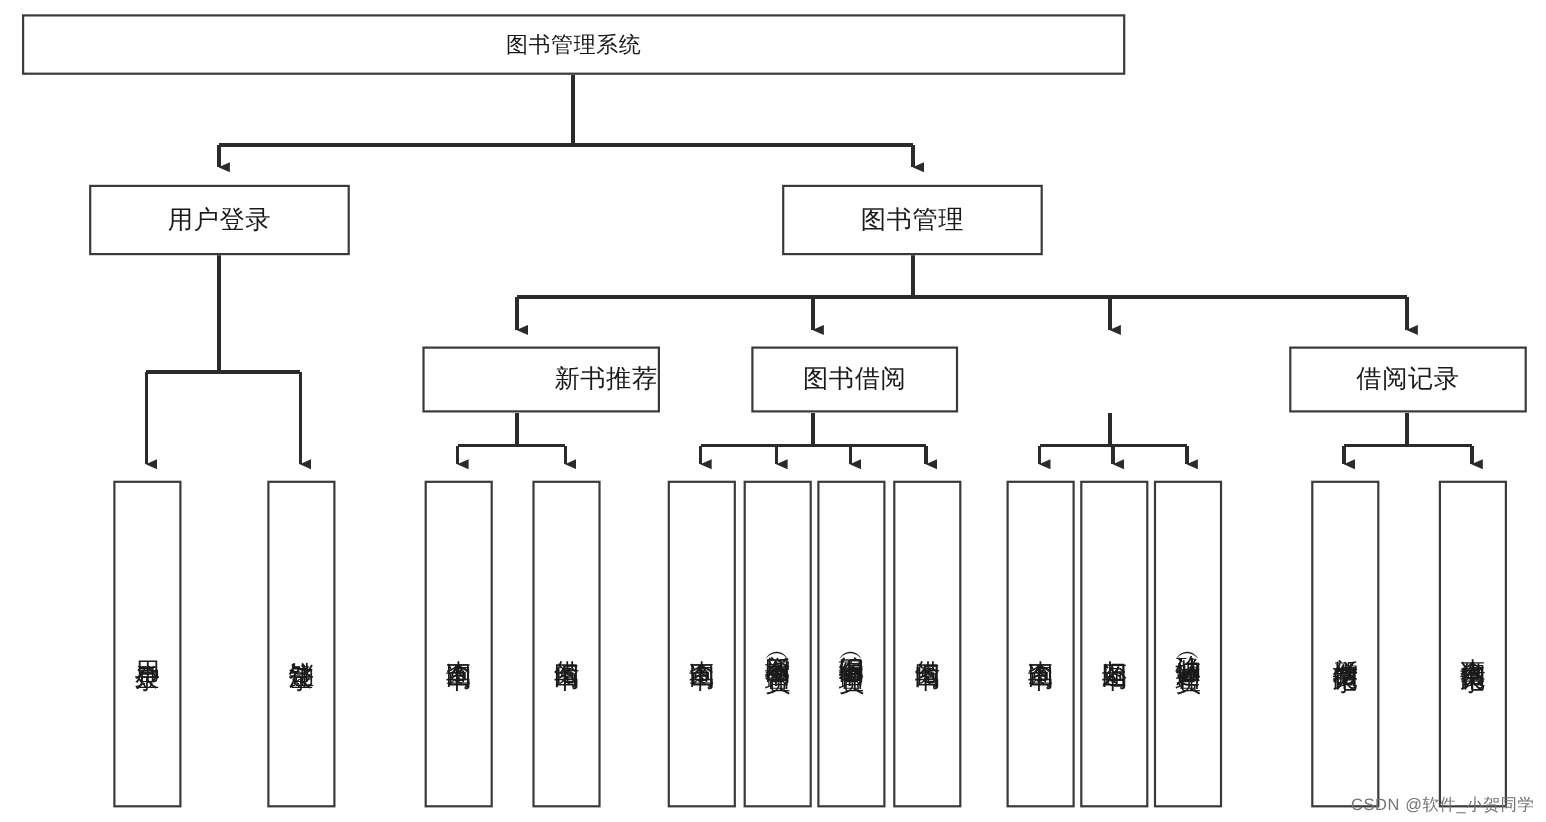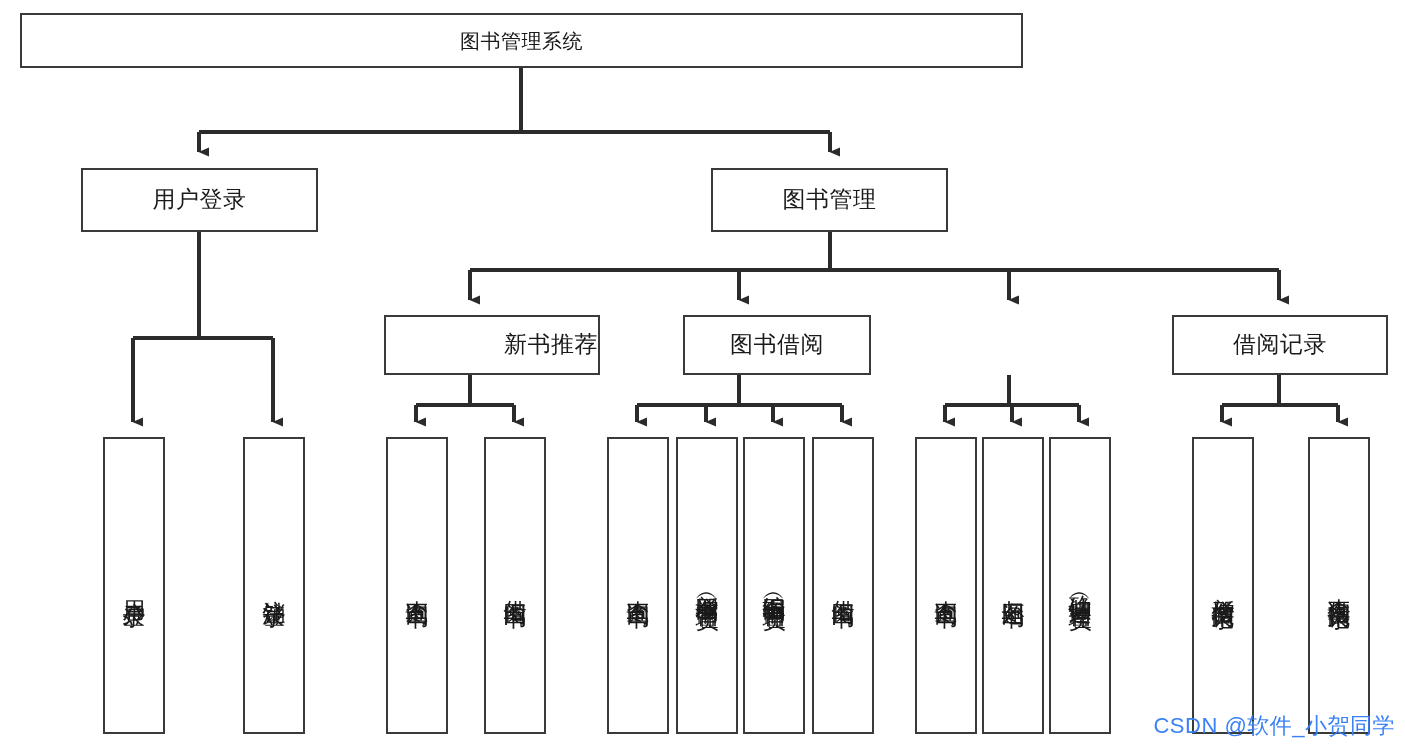--- a/index.html
+++ b/index.html
@@ -61,22 +61,22 @@
     font-size: 23px;
     line-height: 1.18;
     letter-spacing: 2px;
     white-space: nowrap;
     max-height: 280px;
   }
   .watermark {
     position: absolute;
     right: 10px;
     bottom: 6px;
-    font-size: 22px;
-    color: #3b82f6;
+    font-size: 15px;
+    color: #737373;
     white-space: nowrap;
     z-index: 5;
     letter-spacing: 0.5px;
   }
 </style>
 </head>
 <body>
 
 <div id="canvas">
 

